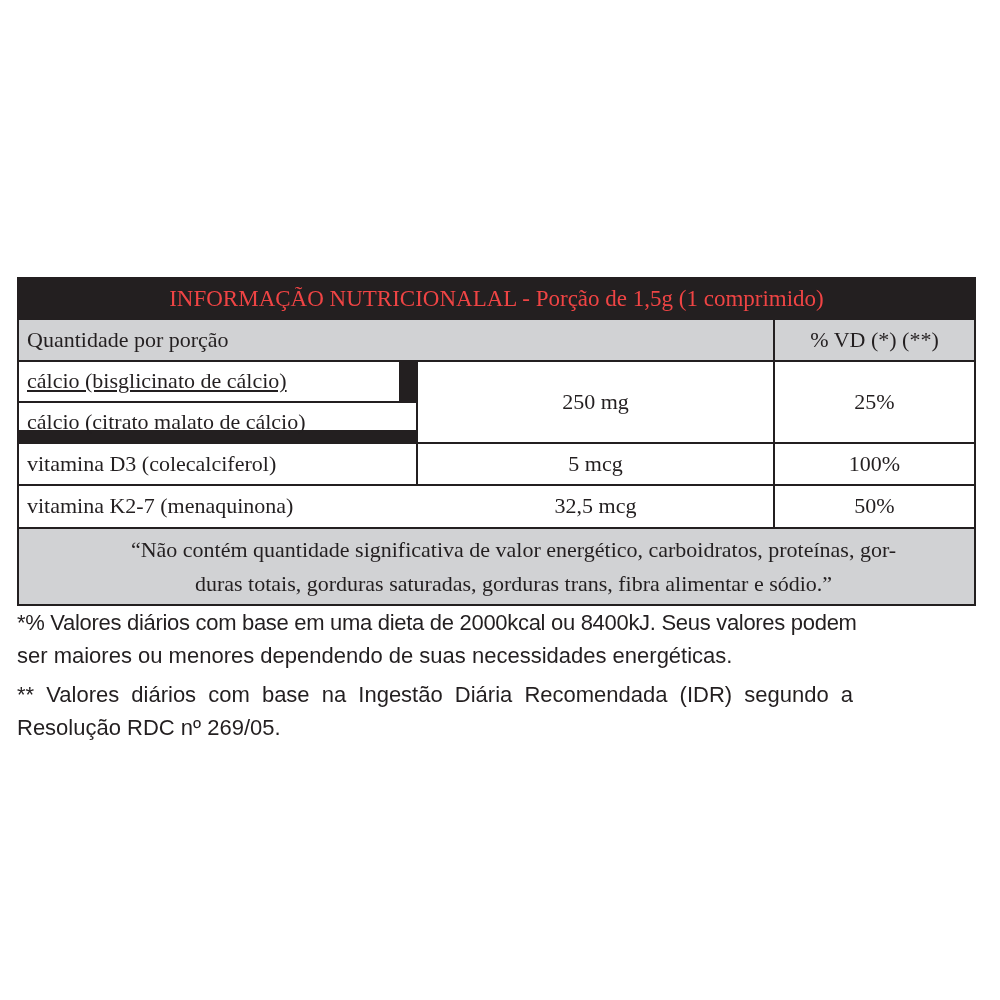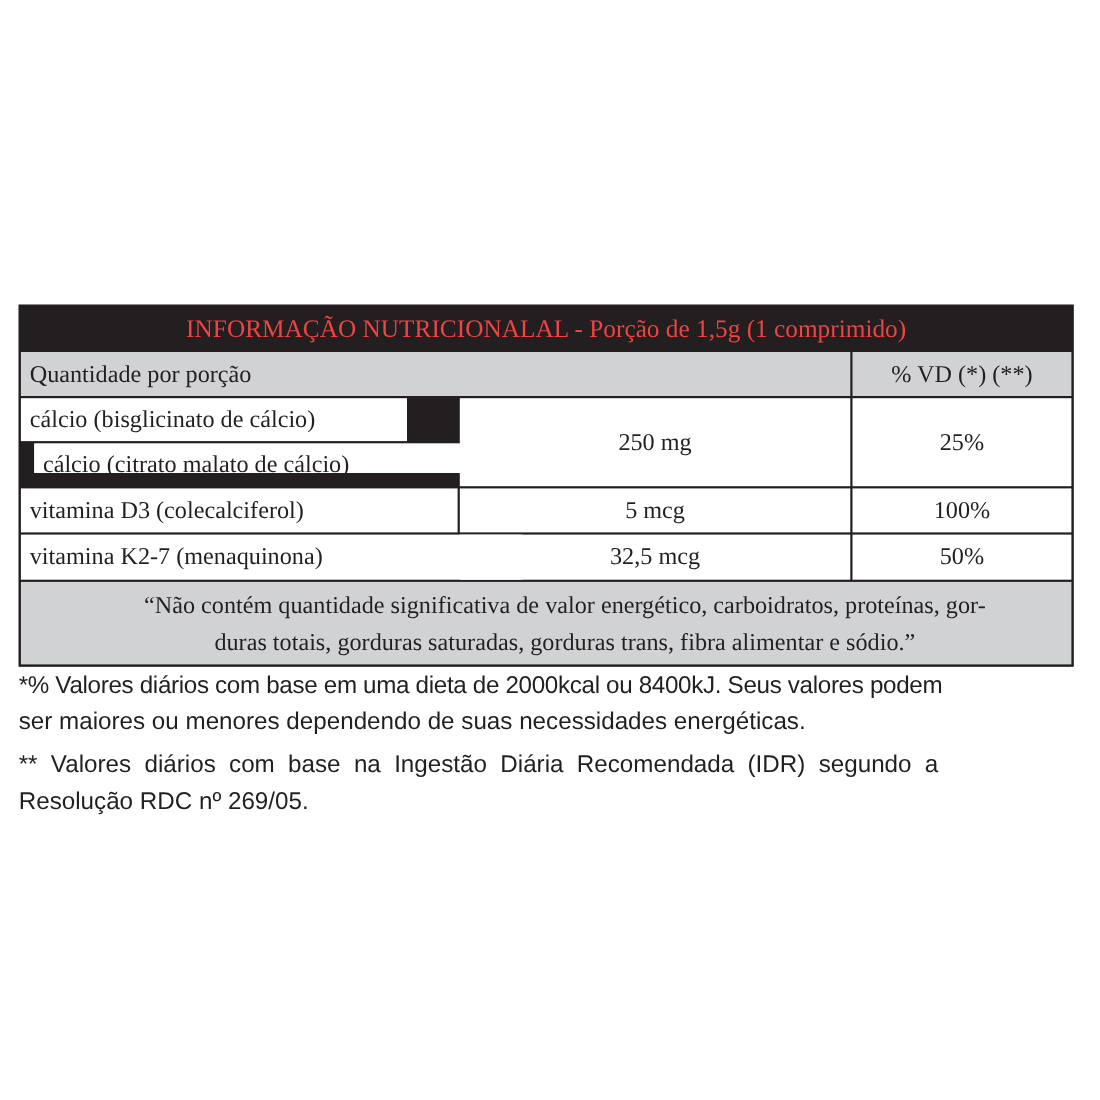--- a/index.html
+++ b/index.html
@@ -20,22 +20,22 @@
 </style>
 </head>
 <body>
 
 <div class="table">
   <div class="title">INFORMAÇÃO NUTRICIONALAL - Porção de 1,5g (1 comprimido)</div>
 
   <div class="hdr left" style="left:0;width:754px;">Quantidade por porção</div>
   <div class="hdr center" style="left:756px;right:0;">% VD (*) (**)</div>
 
-  <div class="cell left" style="left:0;top:83px;width:351px;height:39px;line-height:38px;">cálcio (bisglicinato de cálcio)</div>
-  <div class="cell left" style="left:12px;top:124px;width:397px;height:27px;line-height:38px;">cálcio (citrato malato de cálcio)</div>
+  <div class="cell left" style="left:0;top:83px;width:380px;height:39px;line-height:38px;text-decoration:underline;">cálcio (bisglicinato de cálcio)</div>
+  <div class="cell left" style="left:0;top:124px;width:397px;height:27px;line-height:38px;">cálcio (citrato malato de cálcio)</div>
   <div class="cell left" style="left:0;top:165px;width:397px;height:40px;line-height:40px;">vitamina D3 (colecalciferol)</div>
   <div class="cell left" style="left:0;top:207px;width:456px;height:41px;line-height:40px;">vitamina K2-7 (menaquinona)</div>
 
   <div class="cell center" style="left:399px;top:83px;width:355px;height:80px;line-height:80px;">250 mg</div>
   <div class="cell center" style="left:399px;top:165px;width:355px;height:40px;line-height:40px;">5 mcg</div>
   <div class="cell center" style="left:399px;top:207px;width:355px;height:41px;line-height:40px;">32,5 mcg</div>
 
   <div class="cell center" style="left:756px;top:83px;right:0;height:80px;line-height:80px;">25%</div>
   <div class="cell center" style="left:756px;top:165px;right:0;height:40px;line-height:40px;">100%</div>
   <div class="cell center" style="left:756px;top:207px;right:0;height:41px;line-height:40px;">50%</div>

